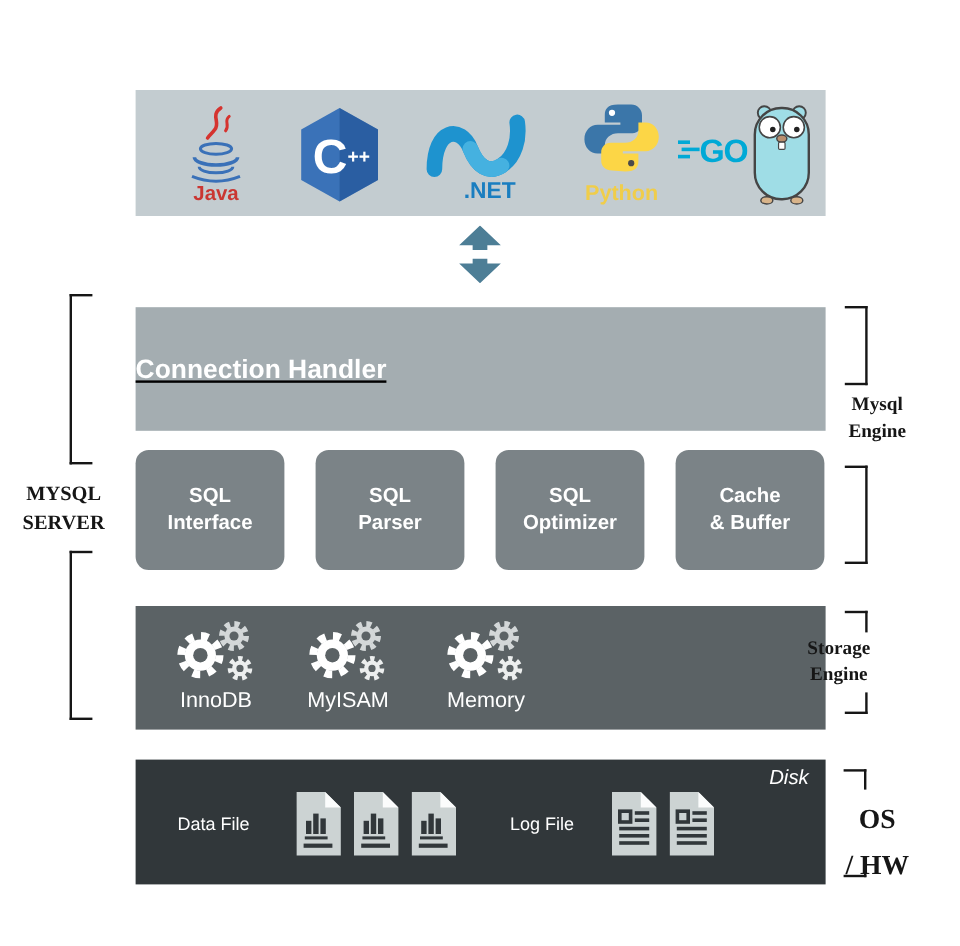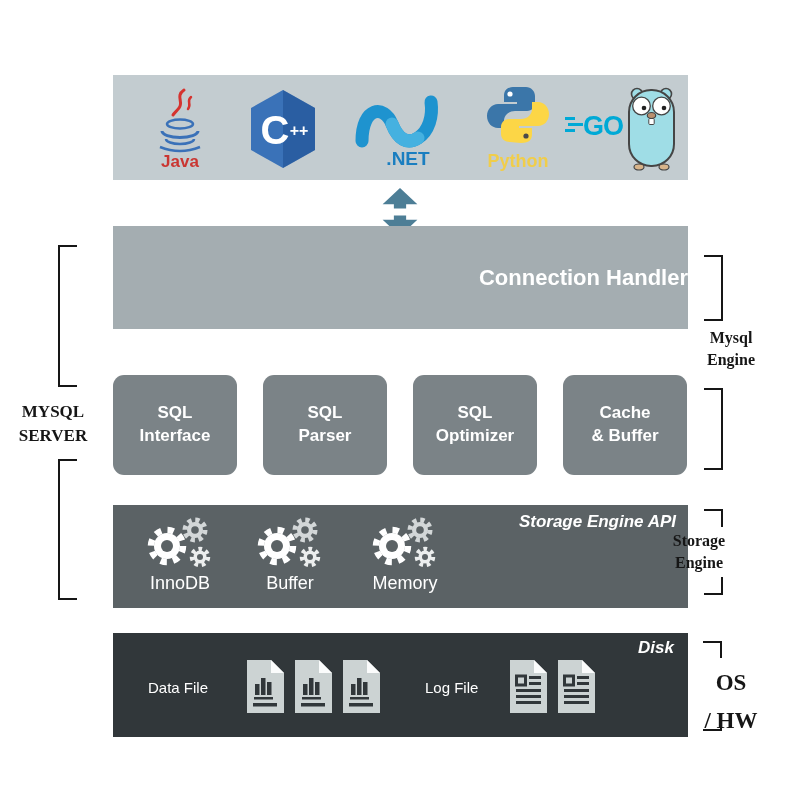--- a/index.html
+++ b/index.html
@@ -13,38 +13,38 @@
   .abs{position:absolute;box-sizing:border-box;}
 
   .page-title{left:0;top:36px;width:800px;text-align:center;font-size:21px;
     font-weight:bold;color:var(--text-dark);letter-spacing:.2px;}
 
   .api-band{left:113px;top:75px;width:575px;height:105px;background:var(--api-band-bg);}
   .logo{position:absolute;}
 
   .flow-arrow{left:378px;top:188px;width:44px;height:48px;}
 
-  .conn-band{left:113px;top:226px;width:575px;height:103px;background:var(--connection-bg);
-    display:flex;align-items:center;justify-content:flex-end;}
+  .conn-band{left:113px;top:256px;width:575px;height:103px;background:var(--connection-bg);
+    display:flex;align-items:center;justify-content:flex-start;text-decoration:underline;}
   .conn-band .lbl{color:var(--text-light);font-size:22px;font-weight:bold;}
 
   .sql-box{top:375px;width:124px;height:100px;background:var(--sql-box-bg);border-radius:11px;
     display:flex;flex-direction:column;align-items:center;justify-content:center;
     color:var(--text-light);font-size:17px;font-weight:bold;line-height:1.35;text-align:center;}
 
   .storage-band{left:113px;top:505px;width:575px;height:103px;background:var(--storage-bg);}
   .storage-header{position:absolute;right:12px;top:7px;color:var(--text-light);
     font-size:17px;font-weight:bold;font-style:italic;}
   .gearset{position:absolute;top:10px;width:76px;height:58px;}
   .engine-label{position:absolute;top:68px;width:100px;text-align:center;
     color:var(--text-light);font-size:18px;}
 
   .disk-band{left:113px;top:633px;width:575px;height:104px;background:var(--disk-bg);}
   .disk-header{position:absolute;right:14px;top:5px;color:var(--text-light);
-    font-size:17px;font-weight:bold;font-style:italic;}
+    font-size:17px;font-weight:normal;font-style:italic;}
   .file-label{position:absolute;top:46px;color:var(--text-light);font-size:15px;}
   .file-icon{position:absolute;top:27px;width:38px;height:54px;}
 
   .brk{border:0 solid var(--text-dark);}
   .brk-l-top{left:58px;top:245px;width:19px;height:142px;border-left-width:2.5px;border-top-width:2.5px;border-bottom-width:2.5px;}
   .brk-l-bot{left:58px;top:459px;width:19px;height:141px;border-left-width:2.5px;border-top-width:2.5px;border-bottom-width:2.5px;}
   .brk-r{border-right-width:2.5px;}
   .brk-me-top{left:704px;top:255px;width:19px;height:66px;border-top-width:2.5px;border-bottom-width:2.5px;}
   .brk-me-bot{left:704px;top:388px;width:19px;height:82px;border-top-width:2.5px;border-bottom-width:2.5px;}
   .brk-se-top{left:704px;top:509px;width:19px;height:18px;border-top-width:2.5px;}
@@ -179,32 +179,31 @@
   <div class="abs sql-box" style="left:413px">
     <span>SQL</span>
     <span>Optimizer</span>
   </div>
   <div class="abs sql-box" style="left:563px">
     <span>Cache</span>
     <span>&amp; Buffer</span>
   </div>
 
   <div class="abs storage-band">
-    <div class="storage-header">Storage Engine API</div>
     <svg class="gearset" style="left:29px" viewBox="0 0 76 58">
         <use href="#gear-cluster-sym"></use>
       </svg>
     <svg class="gearset" style="left:139px" viewBox="0 0 76 58">
         <use href="#gear-cluster-sym"></use>
       </svg>
     <svg class="gearset" style="left:254px" viewBox="0 0 76 58">
         <use href="#gear-cluster-sym"></use>
       </svg>
     <div class="engine-label" style="left:17px">InnoDB</div>
-    <div class="engine-label" style="left:127px">Buffer</div>
+    <div class="engine-label" style="left:127px">MyISAM</div>
     <div class="engine-label" style="left:242px">Memory</div>
   </div>
 
   <div class="abs disk-band">
     <div class="disk-header">Disk</div>
     <div class="file-label" style="left:35px">Data File</div>
     <svg class="file-icon" style="left:134px" viewBox="0 0 38 54">
         <use href="#data-file-sym"></use>
       </svg>
     <svg class="file-icon" style="left:182px" viewBox="0 0 38 54">

